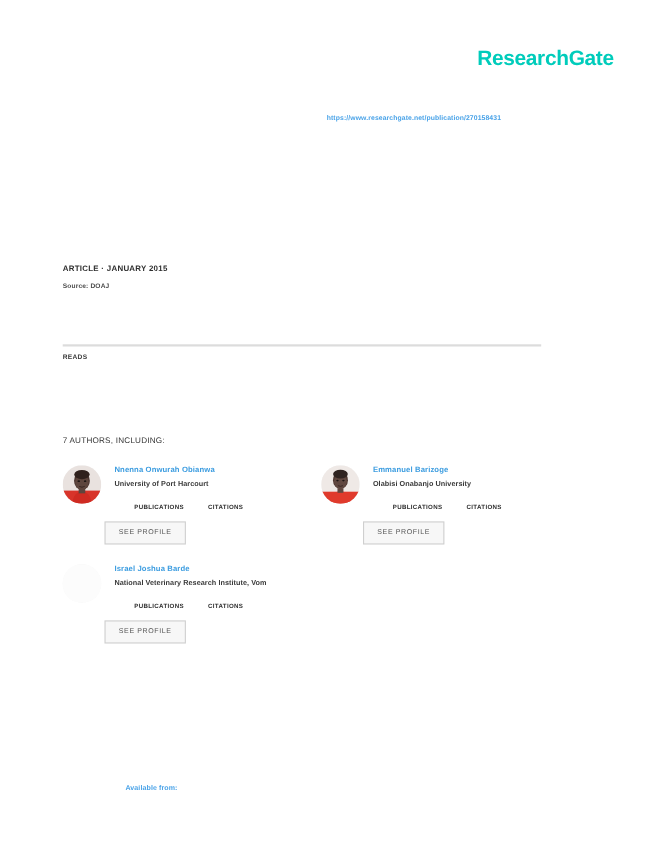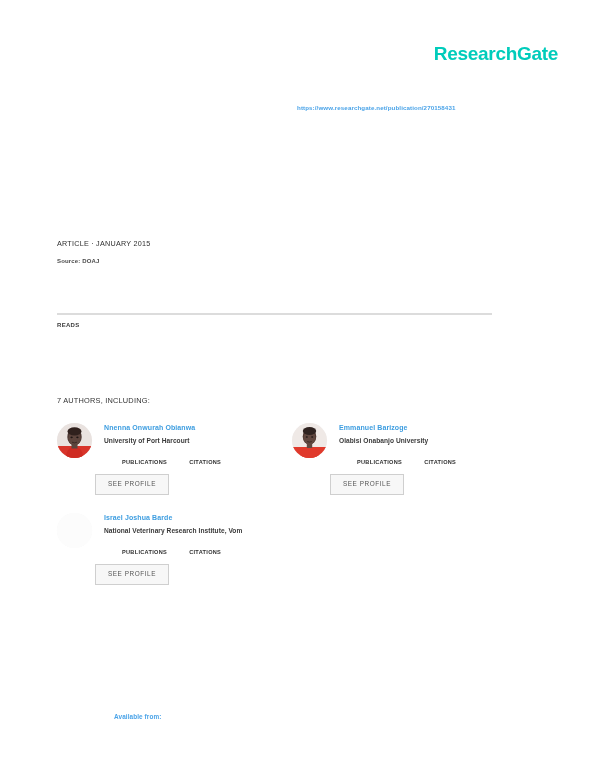--- a/index.html
+++ b/index.html
@@ -48,21 +48,21 @@
   }
 
   
   .article-meta {
     position: absolute;
     top: 240px;
     left: 57px;
   }
   .article-type {
     font-size: 7.2px;
-    font-weight: normal;
+    font-weight: bold;
     color: #2e2e2e;
     letter-spacing: 0.25px;
     line-height: 1;
     white-space: nowrap;
   }
   .article-source {
     margin-top: 11px;
     font-size: 6px;
     font-weight: bold;
     color: #4a4a4a;

